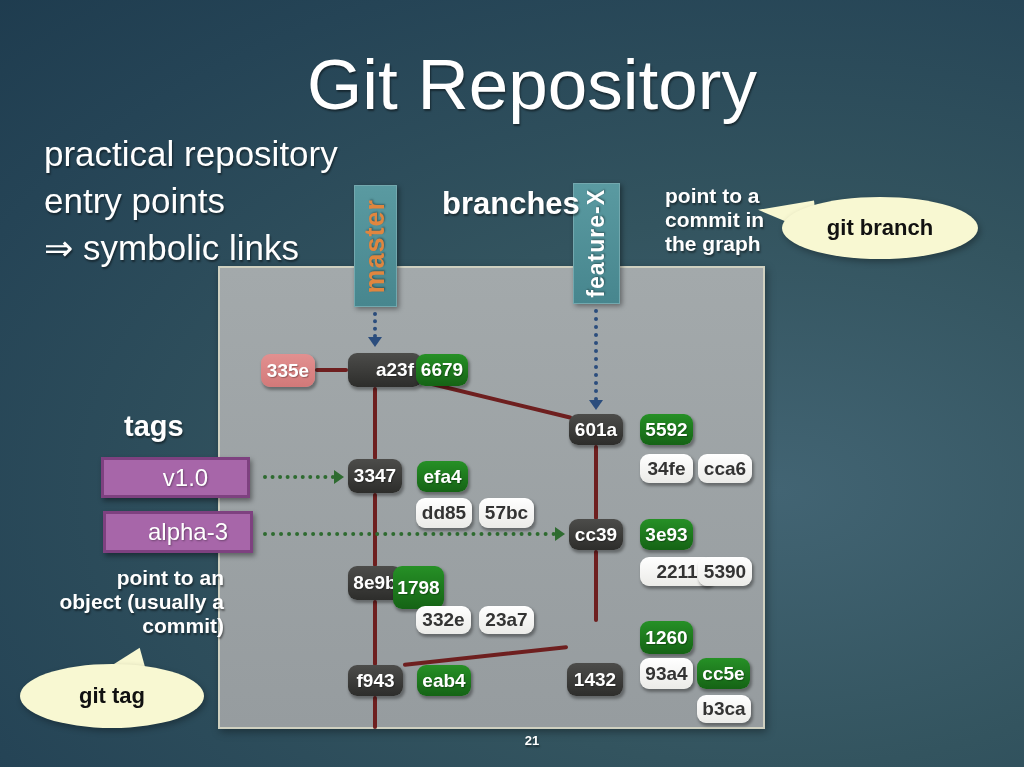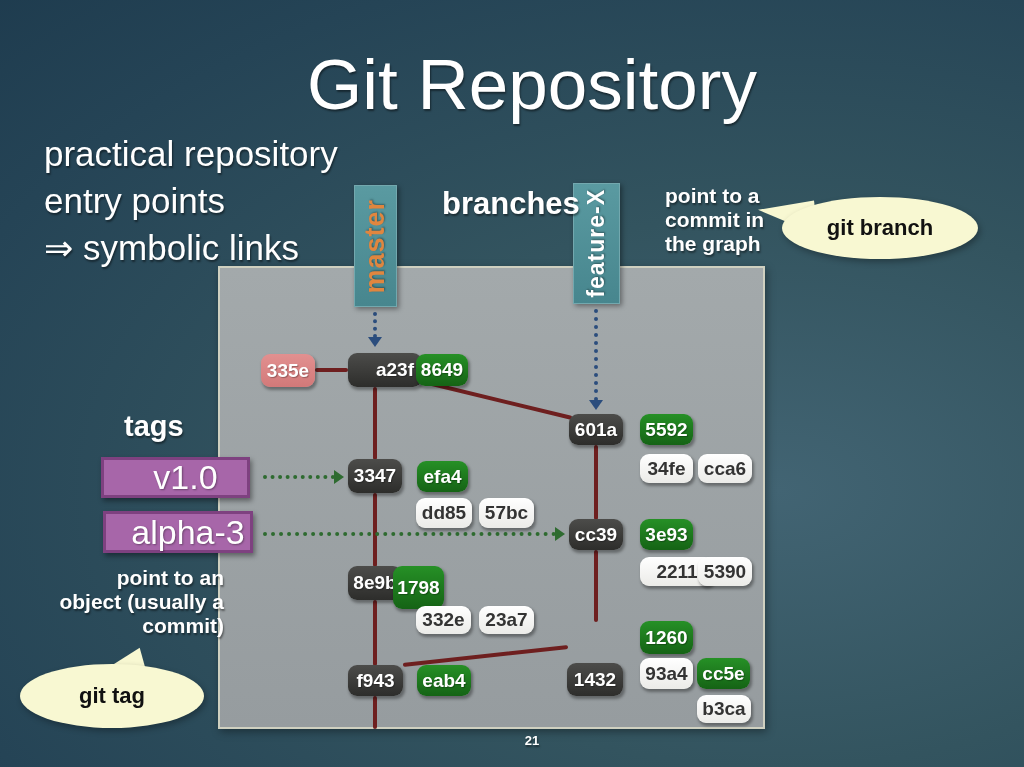--- a/index.html
+++ b/index.html
@@ -36,21 +36,21 @@
   #branches-label{left:422px;top:186px;font-size:31px;}
   #tags-label{left:104px;top:410px;font-size:29px;font-weight:700;}
   .annotation{position:absolute;font-size:21px;font-weight:700;line-height:24px;}
   .annotation span{display:block;}
   #branches-annotation{left:645px;top:184px;text-align:left;}
   #tags-annotation{left:28px;top:566px;width:176px;text-align:right;}
   .tag-box{
     position:absolute;display:flex;align-items:center;justify-content:center;
     background:#a766a9;border:3px solid #7e4180;box-sizing:border-box;
     box-shadow:2px 3px 5px rgba(0,0,0,0.4);
-    color:#fff;font-size:34px;text-shadow:1px 1px 2px rgba(0,0,0,0.35);padding-left:20px;
+    color:#fff;font-size:24px;text-shadow:1px 1px 2px rgba(0,0,0,0.35);padding-left:20px;
   }
   #tag-v10{left:101px;top:457px;width:149px;height:41px;}
   #tag-alpha3{left:103px;top:511px;width:150px;height:42px;}
   .bubble{
     position:absolute;border-radius:50%;background:#f8f8d2;
     display:flex;align-items:center;justify-content:center;
     box-shadow:2px 3px 6px rgba(0,0,0,0.3);
     color:#111;font-size:22px;font-weight:600;
   }
   .bubble-tail{position:absolute;background:#f8f8d2;}
@@ -109,21 +109,21 @@
       <div class="arrow" style="left: 263px; top: 469px; width: 81px; height: 16px;">
         <div style="left: 0px; top: 6px; width: 72px; border-top: 4px dotted rgb(46, 107, 48);"></div>
         <div style="right: 0px; top: 1px; border-top: 7px solid transparent; border-bottom: 7px solid transparent; border-left: 10px solid rgb(46, 107, 48);"></div>
       </div>
       <div class="arrow" style="left: 263px; top: 526px; width: 302px; height: 16px;">
         <div style="left: 0px; top: 6px; width: 293px; border-top: 4px dotted rgb(46, 107, 48);"></div>
         <div style="right: 0px; top: 1px; border-top: 7px solid transparent; border-bottom: 7px solid transparent; border-left: 10px solid rgb(46, 107, 48);"></div>
       </div>
       <div class="node n-pink" style="left: 261px; top: 354px; width: 54px; height: 33px;">335e</div>
       <div class="node n-commit" style="left: 348px; top: 353px; width: 54px; height: 34px; padding-left: 20px;">a23f</div>
-      <div class="node n-green" style="left: 416px; top: 354px; width: 52px; height: 32px;">8649</div>
+      <div class="node n-green" style="left: 416px; top: 354px; width: 52px; height: 32px;">6679</div>
       <div class="node n-commit" style="left: 569px; top: 414px; width: 54px; height: 31px;">601a</div>
       <div class="node n-green" style="left: 640px; top: 414px; width: 53px; height: 31px;">5592</div>
       <div class="node n-white" style="left: 640px; top: 454px; width: 53px; height: 29px;">34fe</div>
       <div class="node n-white" style="left: 698px; top: 454px; width: 54px; height: 29px;">cca6</div>
       <div class="node n-commit" style="left: 348px; top: 459px; width: 54px; height: 34px;">3347</div>
       <div class="node n-green" style="left: 417px; top: 461px; width: 51px; height: 31px;">efa4</div>
       <div class="node n-white" style="left: 416px; top: 498px; width: 56px; height: 30px;">dd85</div>
       <div class="node n-white" style="left: 479px; top: 498px; width: 55px; height: 30px;">57bc</div>
       <div class="node n-commit" style="left: 569px; top: 519px; width: 54px; height: 31px;">cc39</div>
       <div class="node n-green" style="left: 640px; top: 519px; width: 53px; height: 31px;">3e93</div>

